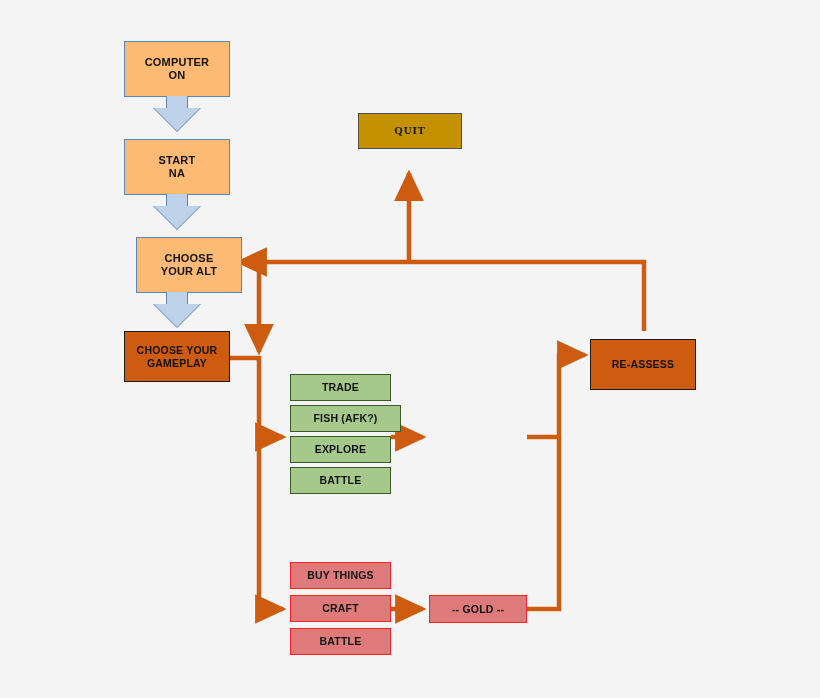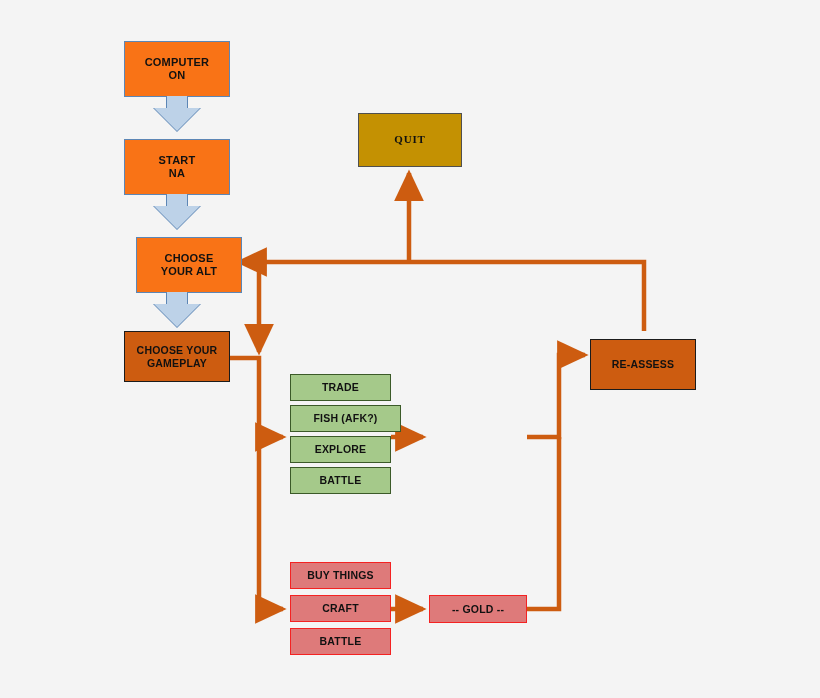--- a/index.html
+++ b/index.html
@@ -38,21 +38,21 @@
     color: #111111;
     letter-spacing: 0.2px;
     line-height: 1.22;
   }
   .node .lbl {
     display: block;
     white-space: pre-line;
   }
   
   .blue-box {
-    background: #f97316;
+    background: #fdba74;
     border: 1px solid #5c86b5;
     font-size: 11px;
   }
   
   .blue-arrow {
     position: absolute;
     width: 0;
     height: 0;
   }
   .blue-arrow .stem {
@@ -173,21 +173,21 @@
     <div class="stem"></div>
       <div class="head-o"></div>
       <div class="head"></div>
   </div>
 
   <div class="node orange-box" style="left:124px; top:331px; width:106px; height:51px;">
     <span class="lbl">CHOOSE YOUR
 GAMEPLAY</span>
   </div>
 
-  <div class="node gold-box" style="left:358px; top:113px; width:104px; height:54px;text-align:right;">
+  <div class="node gold-box" style="left:358px; top:113px; width:104px; height:36px;text-align:right;">
     <span class="lbl">QUIT</span>
   </div>
 
   <div class="node orange-box" style="left:590px; top:331px; width:106px; height:51px;margin-top:8px;">
     <span class="lbl">RE-ASSESS</span>
   </div>
 
   <div class="node green-box" style="left:290px; top:374px; width:101px; height:27px;">
     <span class="lbl">TRADE</span>
   </div>

